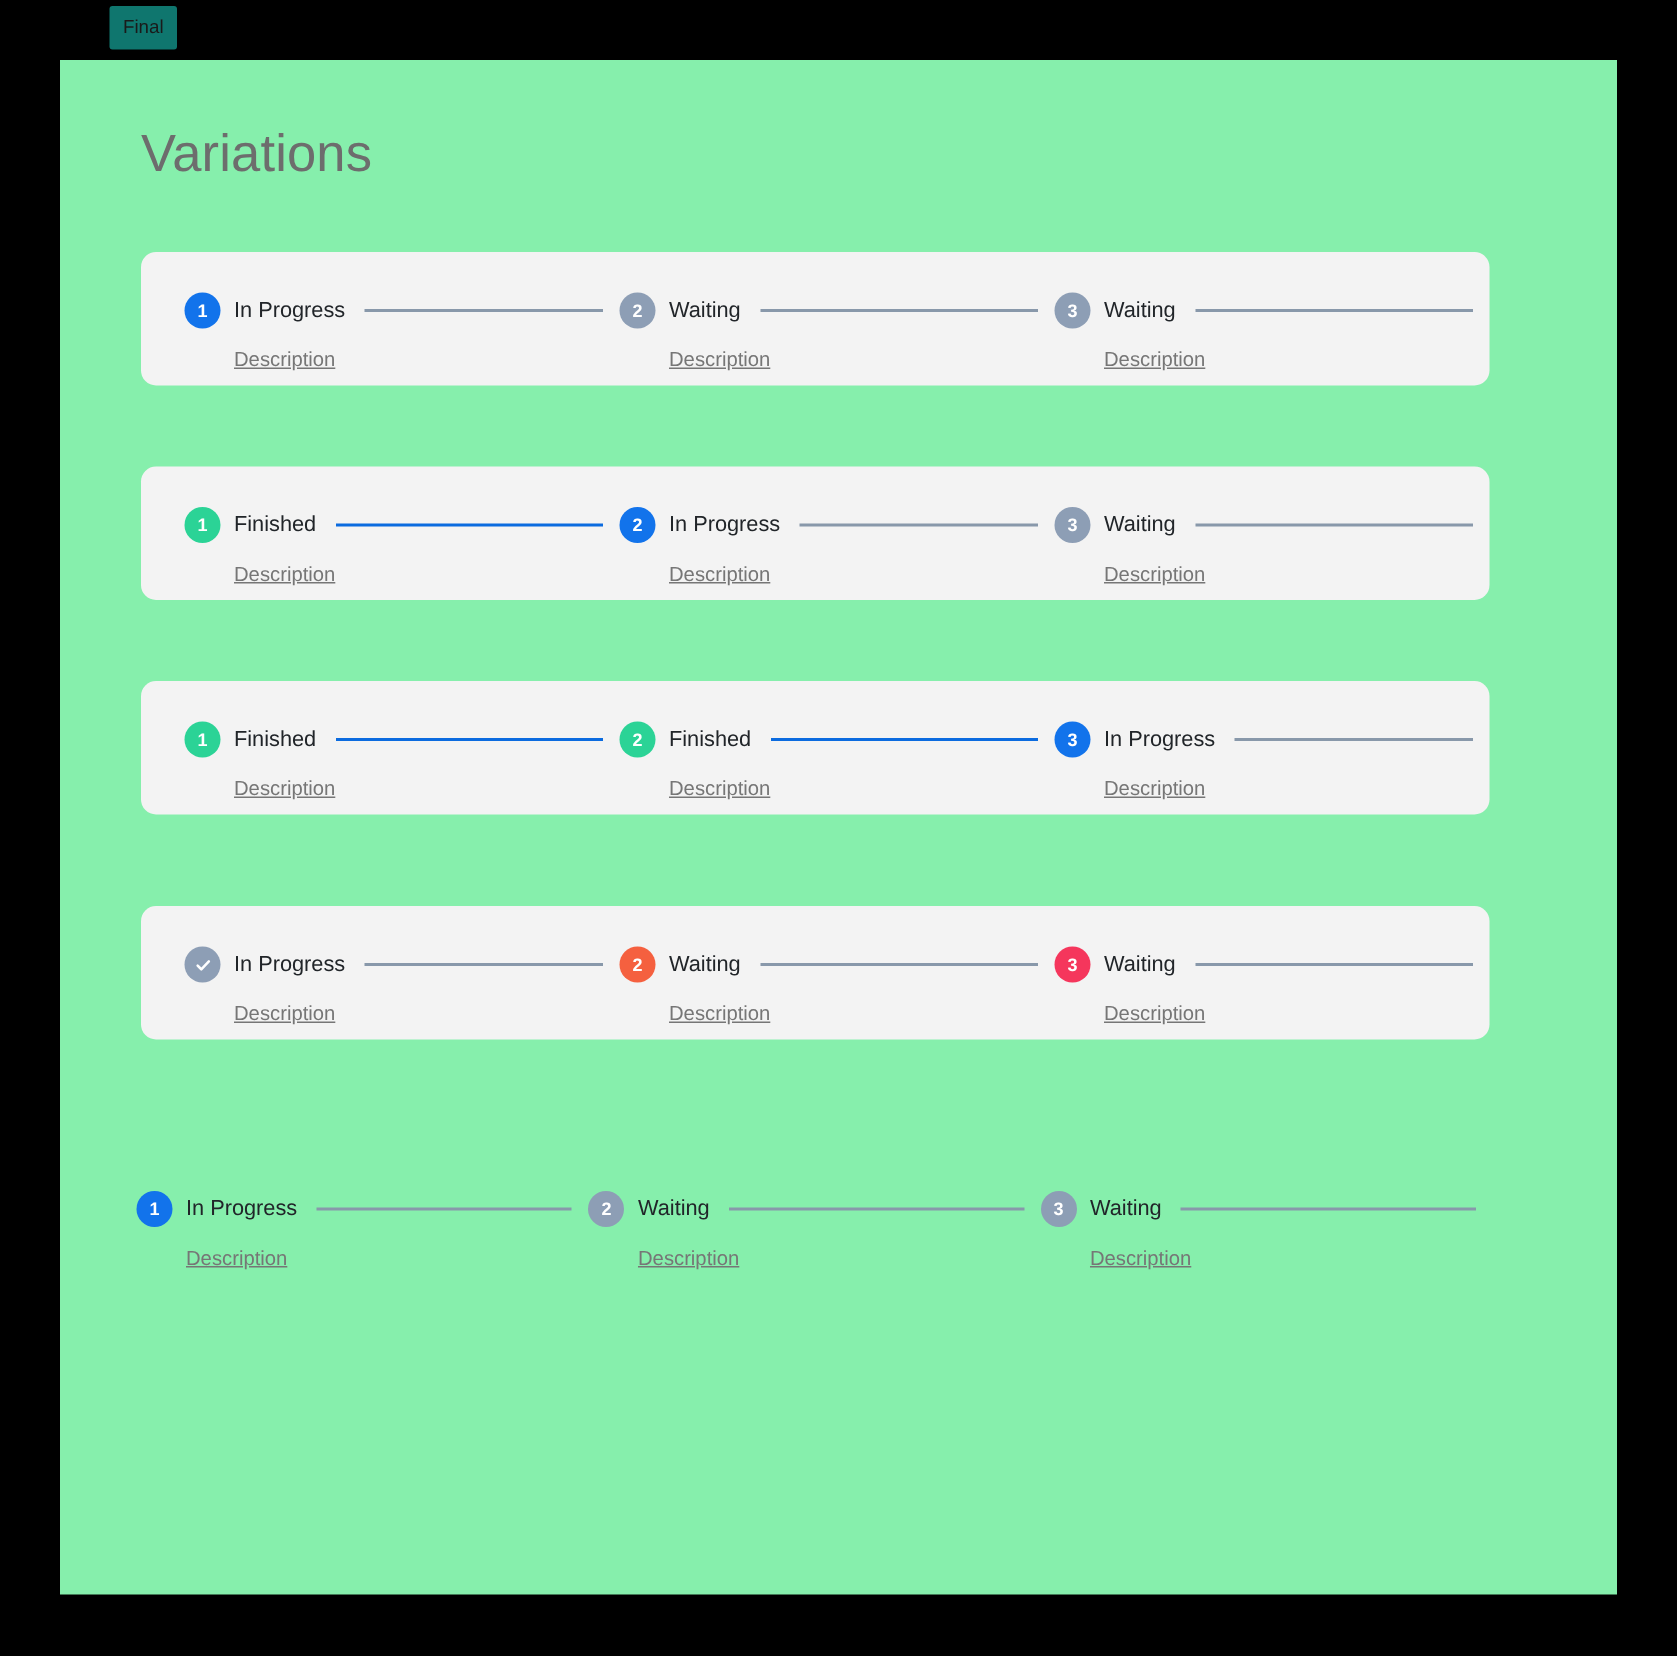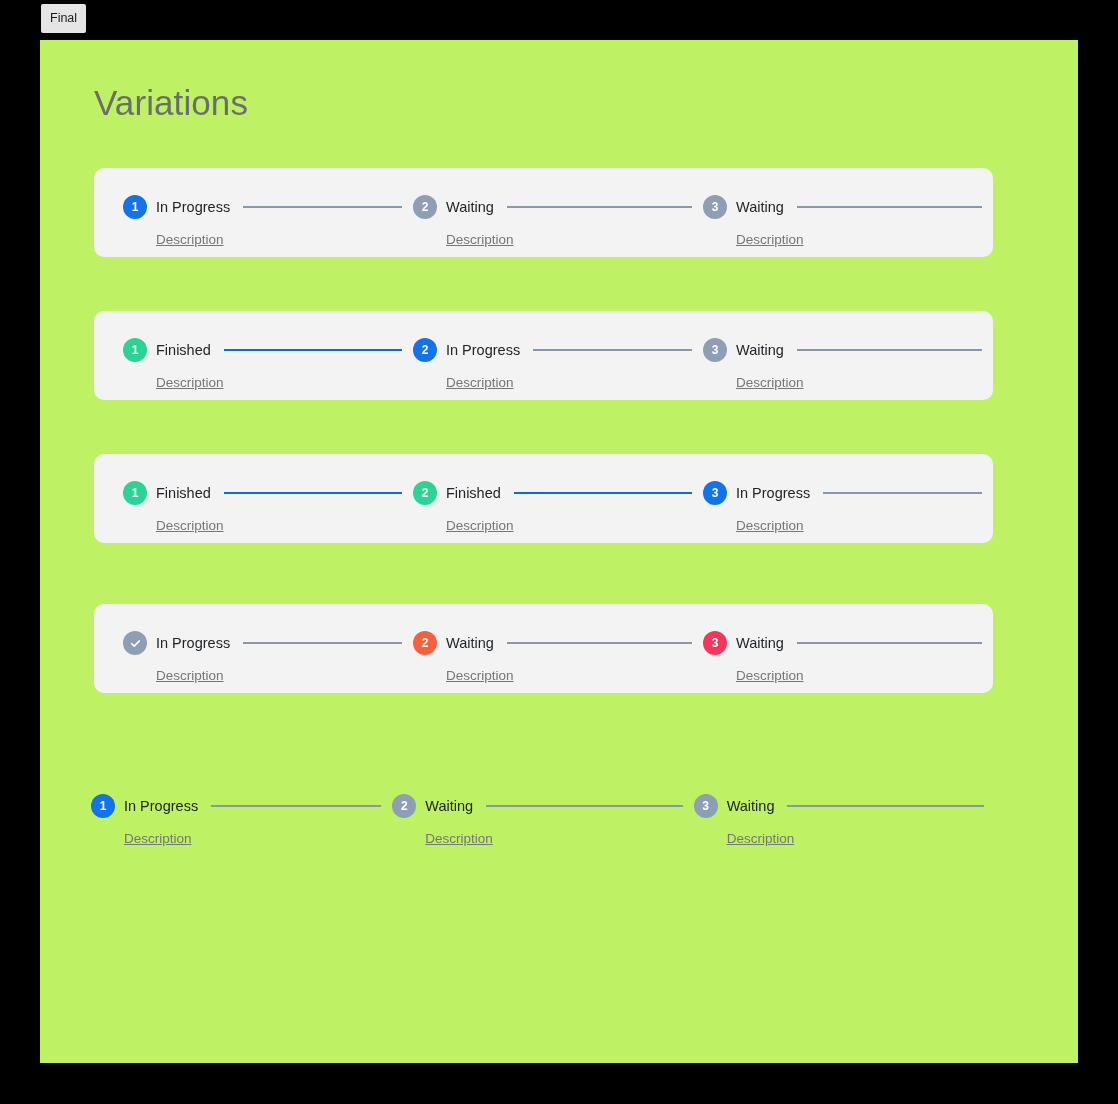--- a/index.html
+++ b/index.html
@@ -19,38 +19,39 @@
     left: 41px;
     top: 4px;
     height: 29px;
   }
   .tab-chip {
     display: inline-flex;
     align-items: center;
     justify-content: center;
     height: 29px;
     padding: 0 9px;
-    background: #e5e5e5;
+    background: #0f766e;
     color: #1a1a1a;
     font-size: 12.5px;
     line-height: 1;
     border-radius: 2px;
     box-shadow: 0 1px 2px rgba(0,0,0,.28);
     cursor: pointer;
     user-select: none;
+    margin-left: 32px;
   }
 
   
   #canvas {
     position: absolute;
     left: 40px;
     top: 40px;
     width: 1038px;
     height: 1023px;
-    background: #bef264;
+    background: #86efac;
     overflow: hidden;
   }
 
   #page-title {
     position: absolute;
     left: 54px;
     top: 43px;
     font-size: 35px;
     font-weight: 400;
     color: #6d6d6d;

